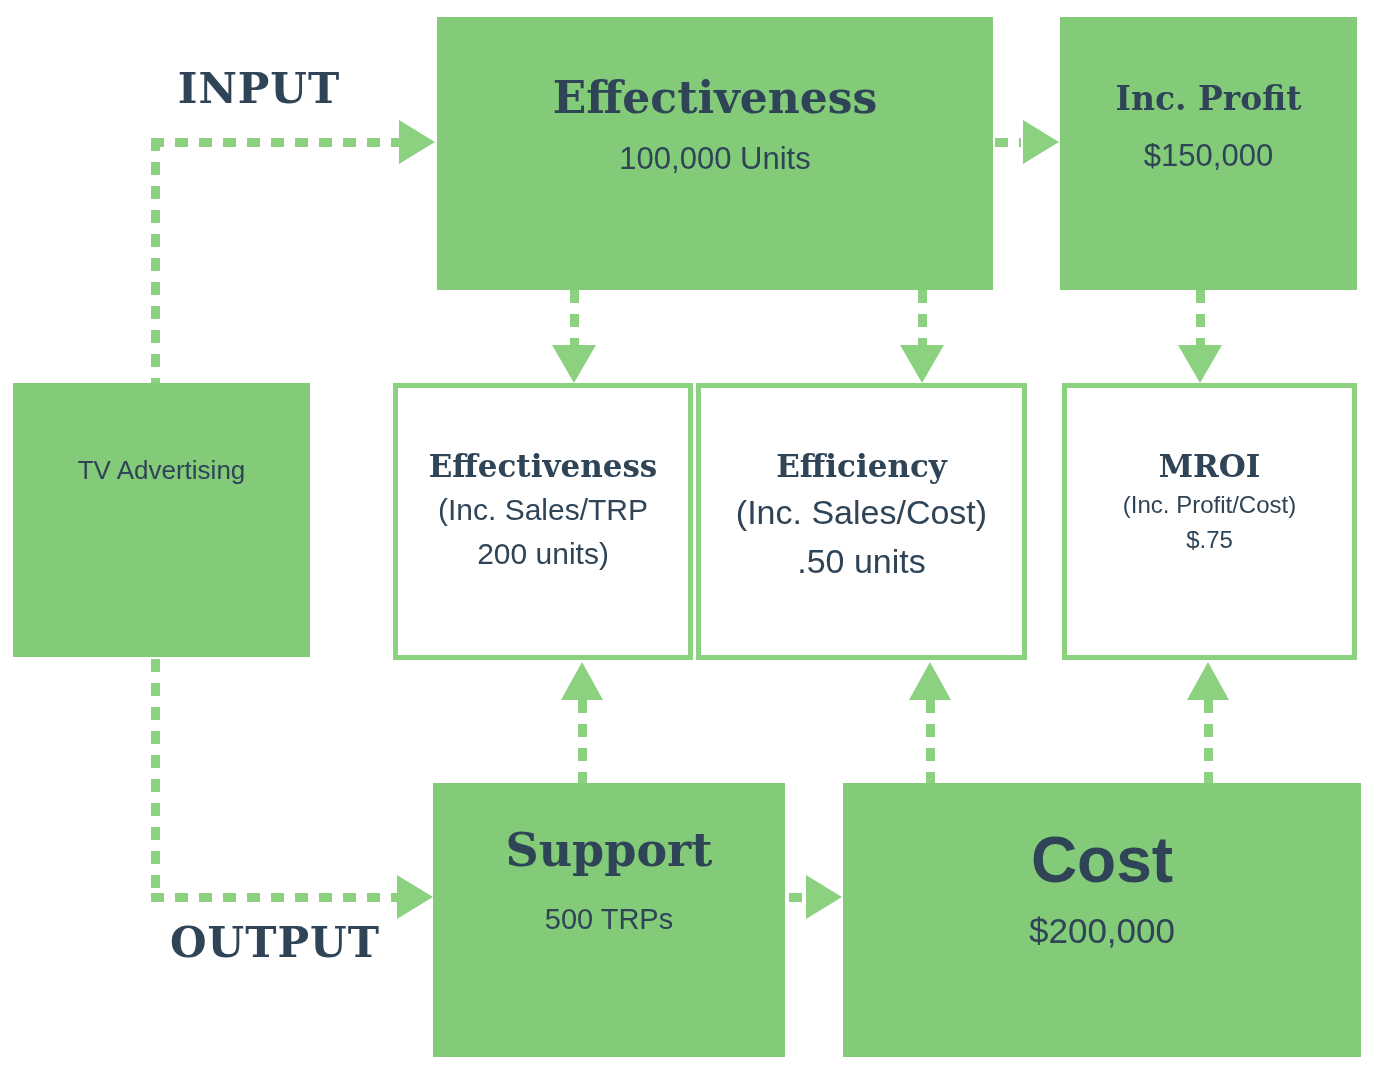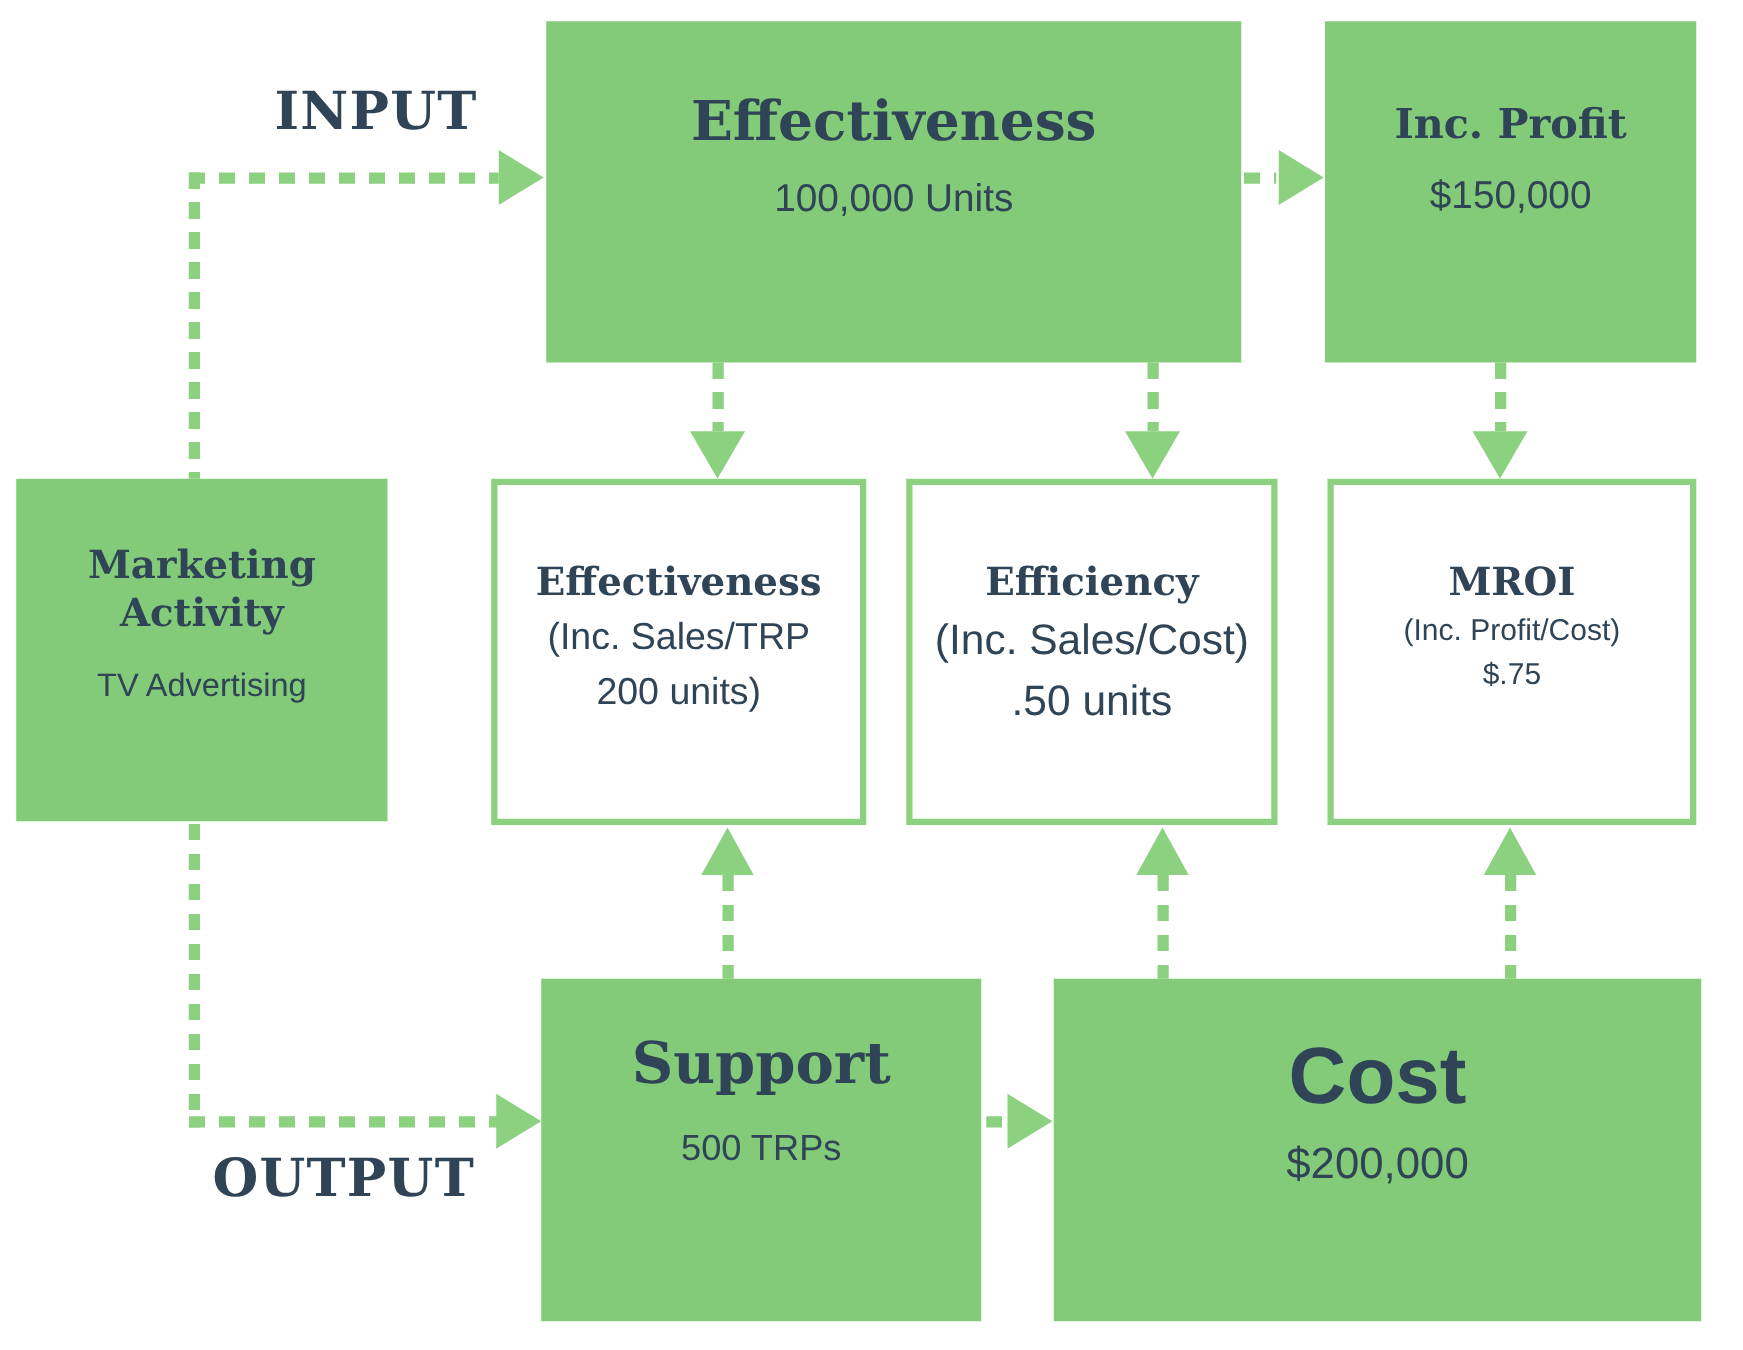--- a/index.html
+++ b/index.html
@@ -36,21 +36,21 @@
   
   .head-right{width:0;height:0;border-top:22px solid transparent;border-bottom:22px solid transparent;border-left:36px solid var(--green-line);}
   .head-down{width:0;height:0;border-left:22px solid transparent;border-right:22px solid transparent;border-top:38px solid var(--green-line);}
   .head-up{width:0;height:0;border-left:21px solid transparent;border-right:21px solid transparent;border-bottom:38px solid var(--green-line);}
 </style>
 </head>
 <body>
 
 <div class="canvas">
 
-  <div class="abs flow-label" style="left:160px;top:64px;width:222px;text-align:right;">INPUT</div>
+  <div class="abs flow-label" style="left:148px;top:64px;width:222px;">INPUT</div>
   <div class="abs flow-label" style="left:155px;top:918px;width:240px;">OUTPUT</div>
 
   <div class="abs">
     <div class="abs dash-v" style="left:151px;top:138px;height:245px;"></div>
     <div class="abs dash-h" style="left:151px;top:138px;width:248px;"></div>
     <div class="abs head-right" style="left:399px;top:120px;"></div>
   </div>
 
   <div class="abs">
     <div class="abs dash-h" style="left:995px;top:138px;width:26px;"></div>
@@ -88,24 +88,20 @@
     <div class="abs dash-h" style="left:151px;top:893px;width:248px;"></div>
     <div class="abs head-right" style="left:397px;top:875px;"></div>
   </div>
 
   <div class="abs">
     <div class="abs dash-h" style="left:789px;top:893px;width:16px;"></div>
     <div class="abs head-right" style="left:806px;top:875px;"></div>
   </div>
 
   <div class="abs node" style="left:13px;top:383px;width:297px;height:274px;padding-top:50px;">
-    <div class="slab" style="font-size:31px;line-height:1.25;">
-      <div>Marketing</div>
-      <div>Activity</div>
-    </div>
     <div class="sans" style="font-size:26px;margin-top:22px;">TV Advertising</div>
   </div>
 
   <div class="abs node" style="left:437px;top:17px;width:556px;height:273px;padding-top:55px;">
     <div class="slab" style="font-size:44px;">Effectiveness</div>
     <div class="sans" style="font-size:31px;margin-top:18px;">100,000 Units</div>
   </div>
 
   <div class="abs node" style="left:1060px;top:17px;width:297px;height:273px;padding-top:62px;align-items:center;">
     <div class="slab" style="font-size:33px;">Inc. Profit</div>
@@ -113,21 +109,21 @@
   </div>
 
   <div class="abs node-outline" style="left:393px;top:383px;width:300px;height:277px;padding-top:60px;">
     <div class="slab" style="font-size:31px;">Effectiveness</div>
     <div class="sans" style="font-size:30px;line-height:1.45;margin-top:4px;">
       <div>(Inc. Sales/TRP</div>
       <div>200 units)</div>
     </div>
   </div>
 
-  <div class="abs node-outline" style="left:725px;top:383px;width:297px;height:277px;padding-top:60px;">
+  <div class="abs node-outline" style="left:696px;top:383px;width:331px;height:277px;padding-top:60px;">
     <div class="slab" style="font-size:31px;">Efficiency</div>
     <div class="sans" style="font-size:34px;line-height:1.45;margin-top:4px;">
       <div>(Inc. Sales/Cost)</div>
       <div>.50 units</div>
     </div>
   </div>
 
   <div class="abs node-outline" style="left:1062px;top:383px;width:295px;height:277px;padding-top:60px;">
     <div class="slab" style="font-size:31px;">MROI</div>
     <div class="sans" style="font-size:24px;line-height:1.45;margin-top:4px;">

